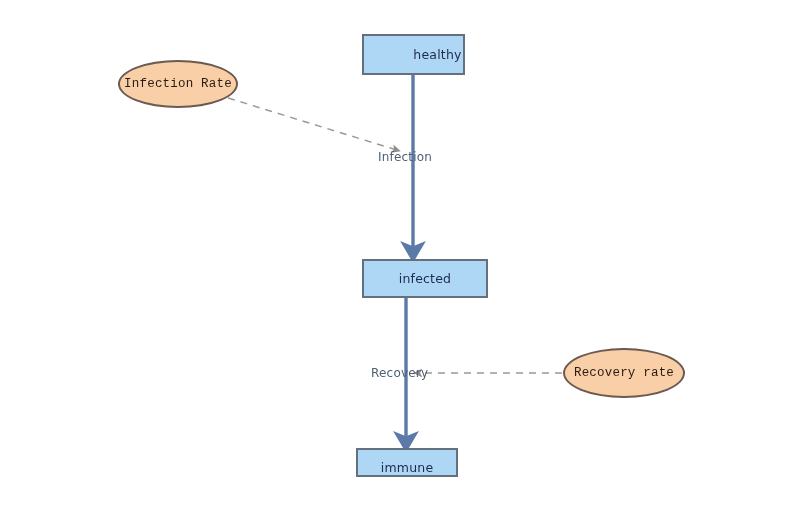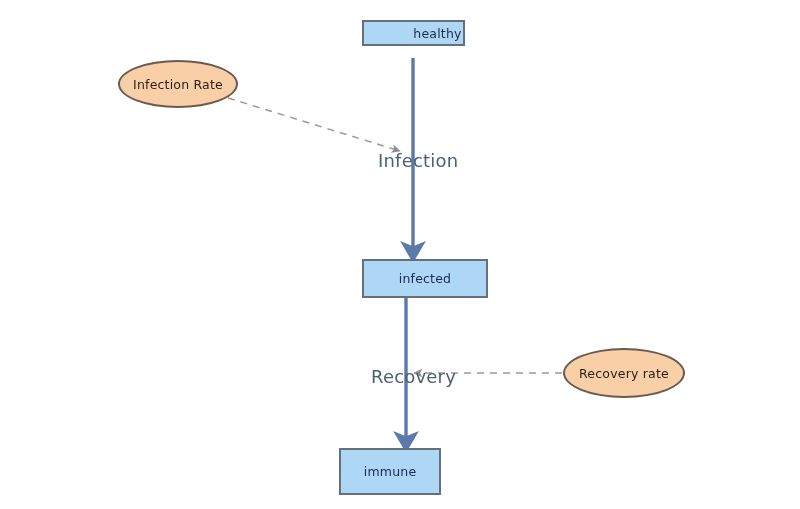--- a/index.html
+++ b/index.html
@@ -40,24 +40,25 @@
     font-size: 12.5px;
     letter-spacing: 0.2px;
   }
   .param {
     background: #f9cfa8;
     border: 2px solid #6b5a50;
     border-radius: 50%;
     color: #2a1d14;
     font-size: 12.5px;
     letter-spacing: 0.2px;
+    font-family: Liberation Mono, monospace;
   }
   .flow-label {
     position: absolute;
-    font-size: 18px;
+    font-size: 12px;
     color: #4f5f73;
     white-space: nowrap;
     letter-spacing: 0.2px;
     background: transparent;
   }
 </style>
 </head>
 <body>
 
 <div id="canvas">
@@ -74,29 +75,29 @@
 
     <line x1="413" y1="58" x2="413" y2="252" stroke="#5b7aaa" stroke-width="3.4" marker-end="url(#flow-arrow)"></line>
 
     <line x1="406" y1="298" x2="406" y2="442" stroke="#5b7aaa" stroke-width="3.4" marker-end="url(#flow-arrow)"></line>
 
     <line x1="228" y1="98" x2="400" y2="151" stroke="#9a9a9a" stroke-width="1.5" stroke-dasharray="7,6" marker-end="url(#link-arrow)"></line>
 
     <line x1="562" y1="373" x2="414" y2="373" stroke="#9a9a9a" stroke-width="1.5" stroke-dasharray="7,6" marker-end="url(#link-arrow)"></line>
   </svg>
 
-  <div class="node stock" style="left:362px; top:20px; width:103px; height:26px;padding-left:48px;">
+  <div class="node stock" style="left:362px; top:34px; width:103px; height:41px;padding-left:48px;">
     <span>healthy</span>
   </div>
 
   <div class="node stock" style="left:362px; top:259px; width:126px; height:39px;">
     <span>infected</span>
   </div>
 
-  <div class="node stock" style="left:339px; top:448px; width:102px; height:47px;">
+  <div class="node stock" style="left:356px; top:448px; width:102px; height:29px;align-items:flex-end;">
     <span>immune</span>
   </div>
 
   <div class="node param" style="left:118px; top:60px; width:120px; height:48px;">
     <span>Infection Rate</span>
   </div>
 
   <div class="node param" style="left:563px; top:348px; width:122px; height:50px;">
     <span>Recovery rate</span>
   </div>

